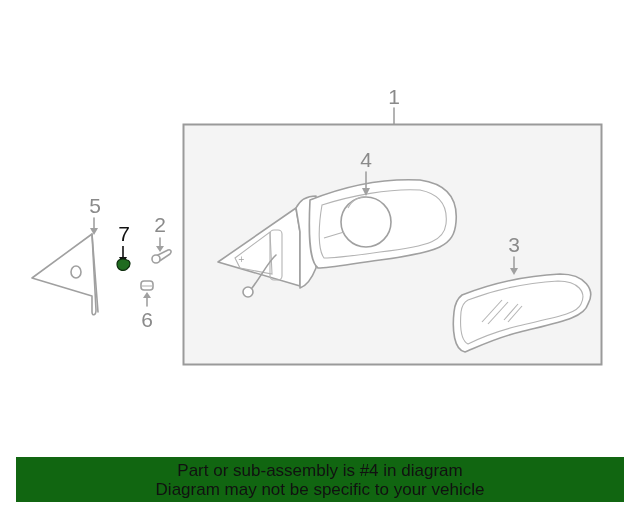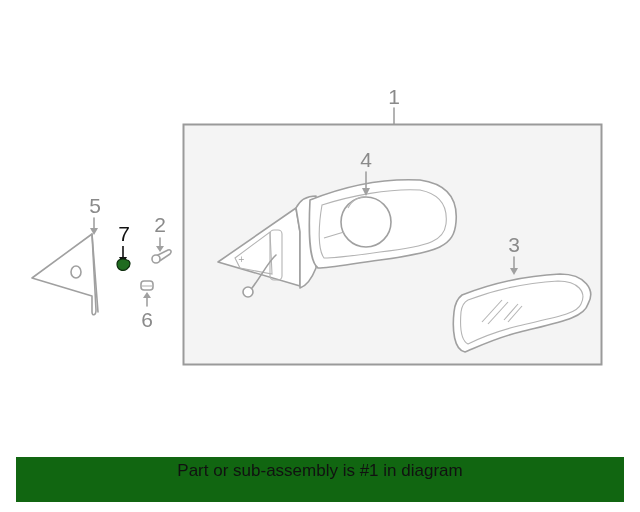--- a/index.html
+++ b/index.html
@@ -92,14 +92,15 @@
   <g>
     <rect x="141" y="281" width="12" height="9" rx="3" class="line white"></rect>
     <line class="thin" x1="141" y1="286" x2="153" y2="286"></line>
     <line class="line" x1="147" y1="296" x2="147" y2="306"></line>
     <path d="M143,298 L147,292 L151,298 Z" fill="#a0a0a0"></path>
     <text class="callout" x="147" y="327" text-anchor="middle">6</text>
   </g>
 </svg>
 
 <div id="banner">
-  <div>Part or sub-assembly is #1 in diagram</div>
+  <div>Part or sub-assembly is #4 in diagram</div>
+  <div>Diagram may not be specific to your vehicle</div>
 </div>
 
 </body></html>

